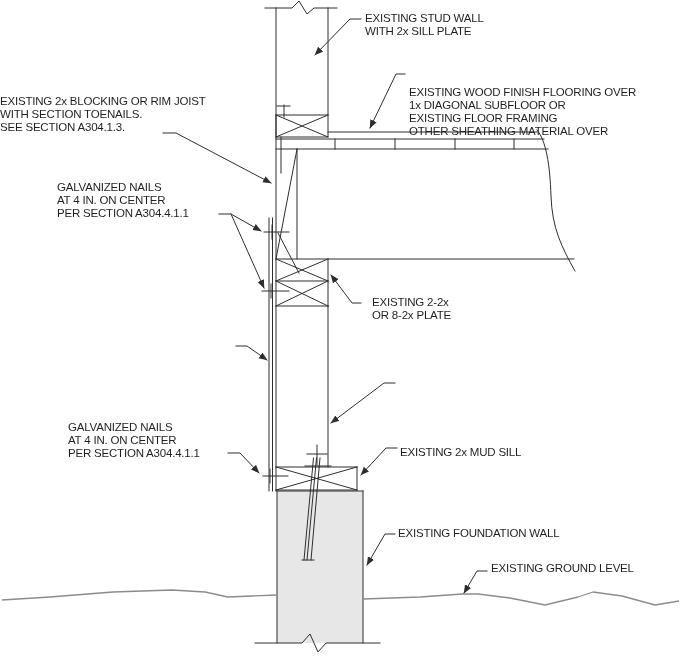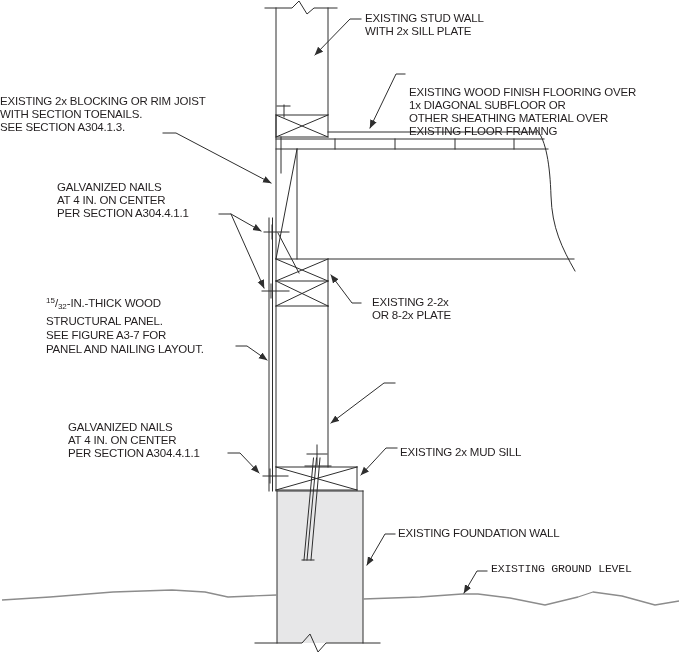--- a/index.html
+++ b/index.html
@@ -138,42 +138,36 @@
   </svg>
 
   <div class="lbl" style="left:365px;top:12px;">
     <div>EXISTING STUD WALL</div>
     <div>WITH 2x SILL PLATE</div>
   </div>
 
   <div class="lbl" style="left:409px;top:66px;margin-top:20px;">
     <div>EXISTING WOOD FINISH FLOORING OVER</div>
     <div>1x DIAGONAL SUBFLOOR OR</div>
+    <div>EXISTING FLOOR FRAMING</div>
     <div>OTHER SHEATHING MATERIAL OVER</div>
-    <div>EXISTING FLOOR FRAMING</div>
   </div>
 
   <div class="lbl" style="left:0;top:95px;">
     <div>EXISTING 2x BLOCKING OR RIM JOIST</div>
     <div>WITH SECTION TOENAILS.</div>
     <div>SEE SECTION A304.1.3.</div>
   </div>
 
   <div class="lbl" style="left:57px;top:181px;">
     <div>GALVANIZED NAILS</div>
     <div>AT 4 IN. ON CENTER</div>
     <div>PER SECTION A304.4.1.1</div>
   </div>
 
-  <div class="lbl lh14" style="left:46px;top:294px;">
-    <div><span class="fr-sup">15</span><span>/</span><span class="fr-sub">32</span><span>-IN.-THICK WOOD</span></div>
-    <div>STRUCTURAL PANEL.</div>
-    <div>SEE FIGURE A3-7 FOR</div>
-    <div>PANEL AND NAILING LAYOUT.</div>
-  </div>
 
   <div class="lbl" style="left:68px;top:421px;">
     <div>GALVANIZED NAILS</div>
     <div>AT 4 IN. ON CENTER</div>
     <div>PER SECTION A304.4.1.1</div>
   </div>
 
   <div class="lbl" style="left:372px;top:296px;">
     <div>EXISTING 2-2x</div>
     <div>OR 8-2x PLATE</div>
@@ -181,17 +175,17 @@
 
 
   <div class="lbl" style="left:400px;top:446px;">
     <div>EXISTING 2x MUD SILL</div>
   </div>
 
   <div class="lbl" style="left:398px;top:527px;">
     <div>EXISTING FOUNDATION WALL</div>
   </div>
 
-  <div class="lbl" style="left:491px;top:562px;font-family:Liberation Mono, monospace;">
+  <div class="lbl" style="left:491px;top:562px;">
     <div>EXISTING GROUND LEVEL</div>
   </div>
 
 </div>
 
 </body></html>

